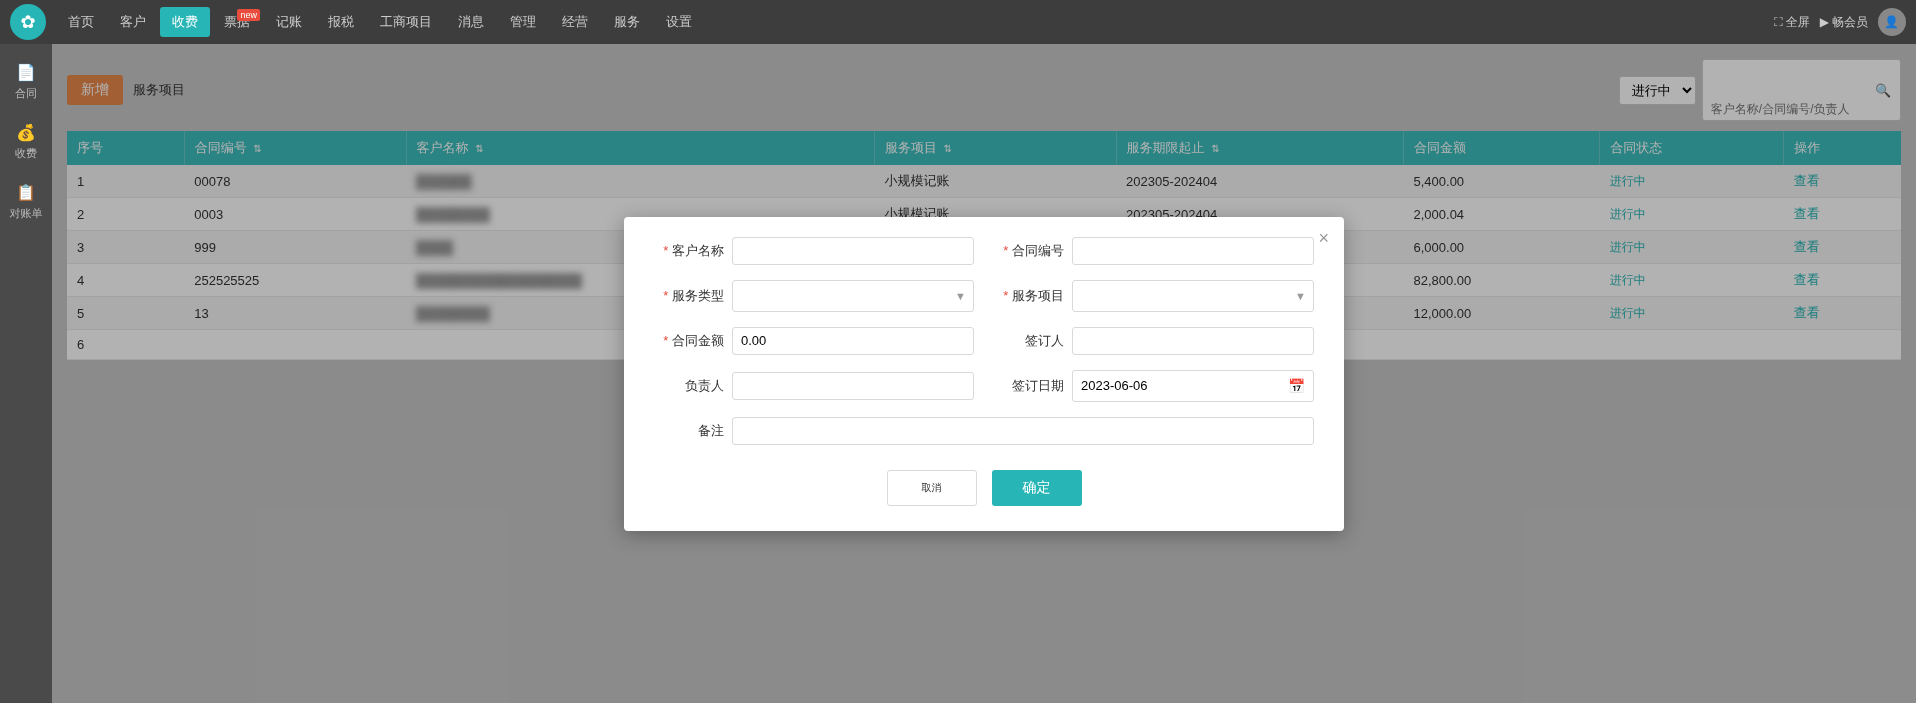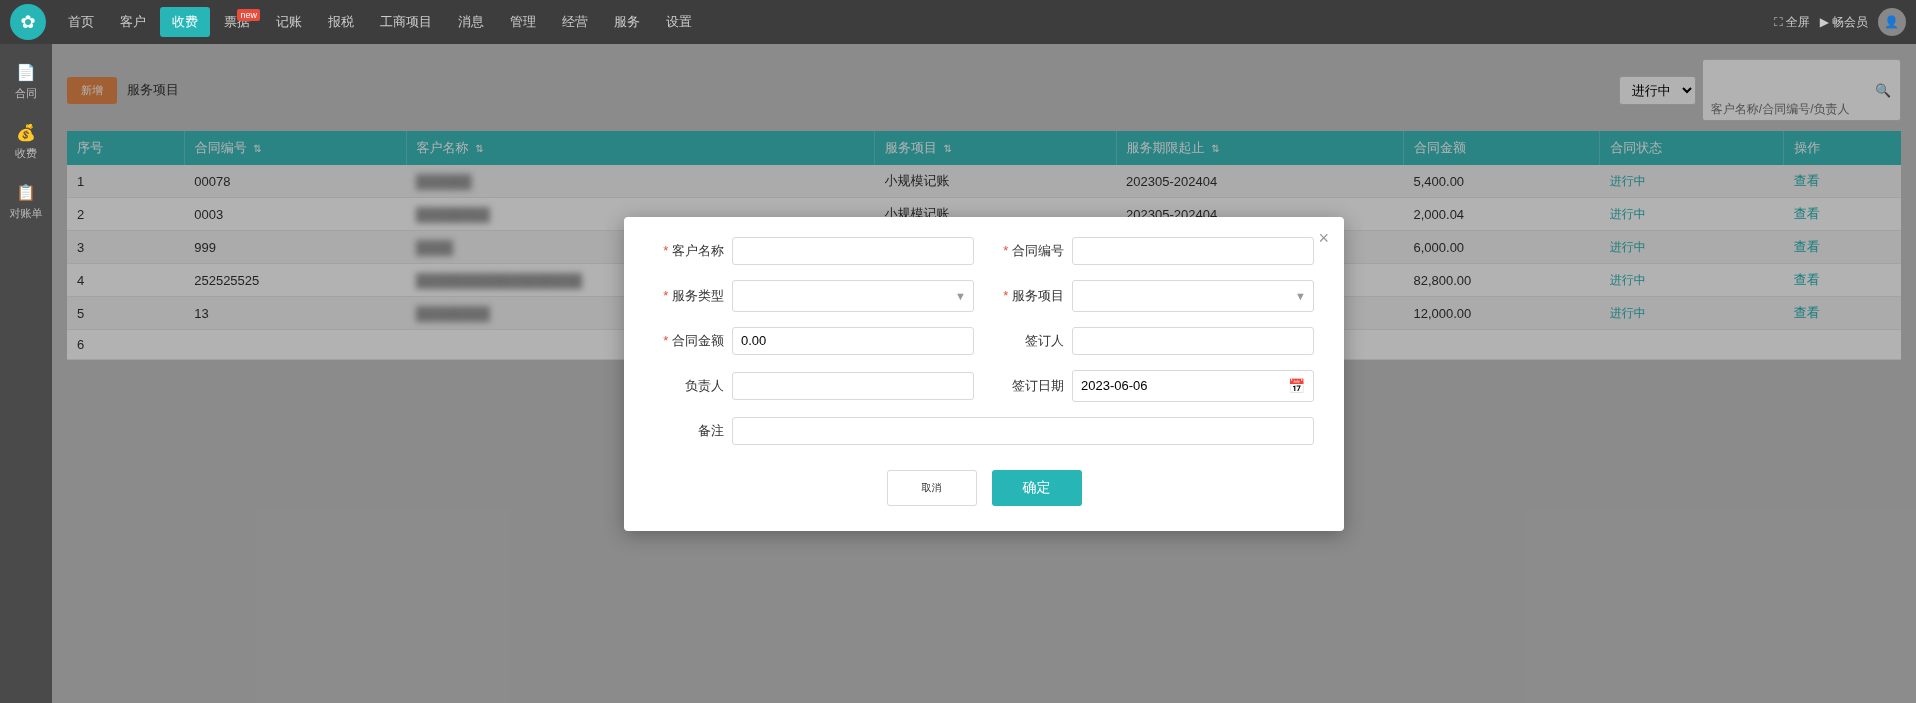--- a/index.html
+++ b/index.html
@@ -109,21 +109,21 @@
       gap: 10px;
       margin-bottom: 10px;
     }
     .btn-new {
       background: #e8884a;
       color: white;
       border: none;
       padding: 6px 14px;
       border-radius: 3px;
       cursor: pointer;
-      font-size: 11px;
+      font-size: 14px;
     }
     .service-label {
       font-size: 13px;
       color: #333;
     }
     .toolbar-right {
       margin-left: auto;
       display: flex;
       align-items: center;
       gap: 6px;

